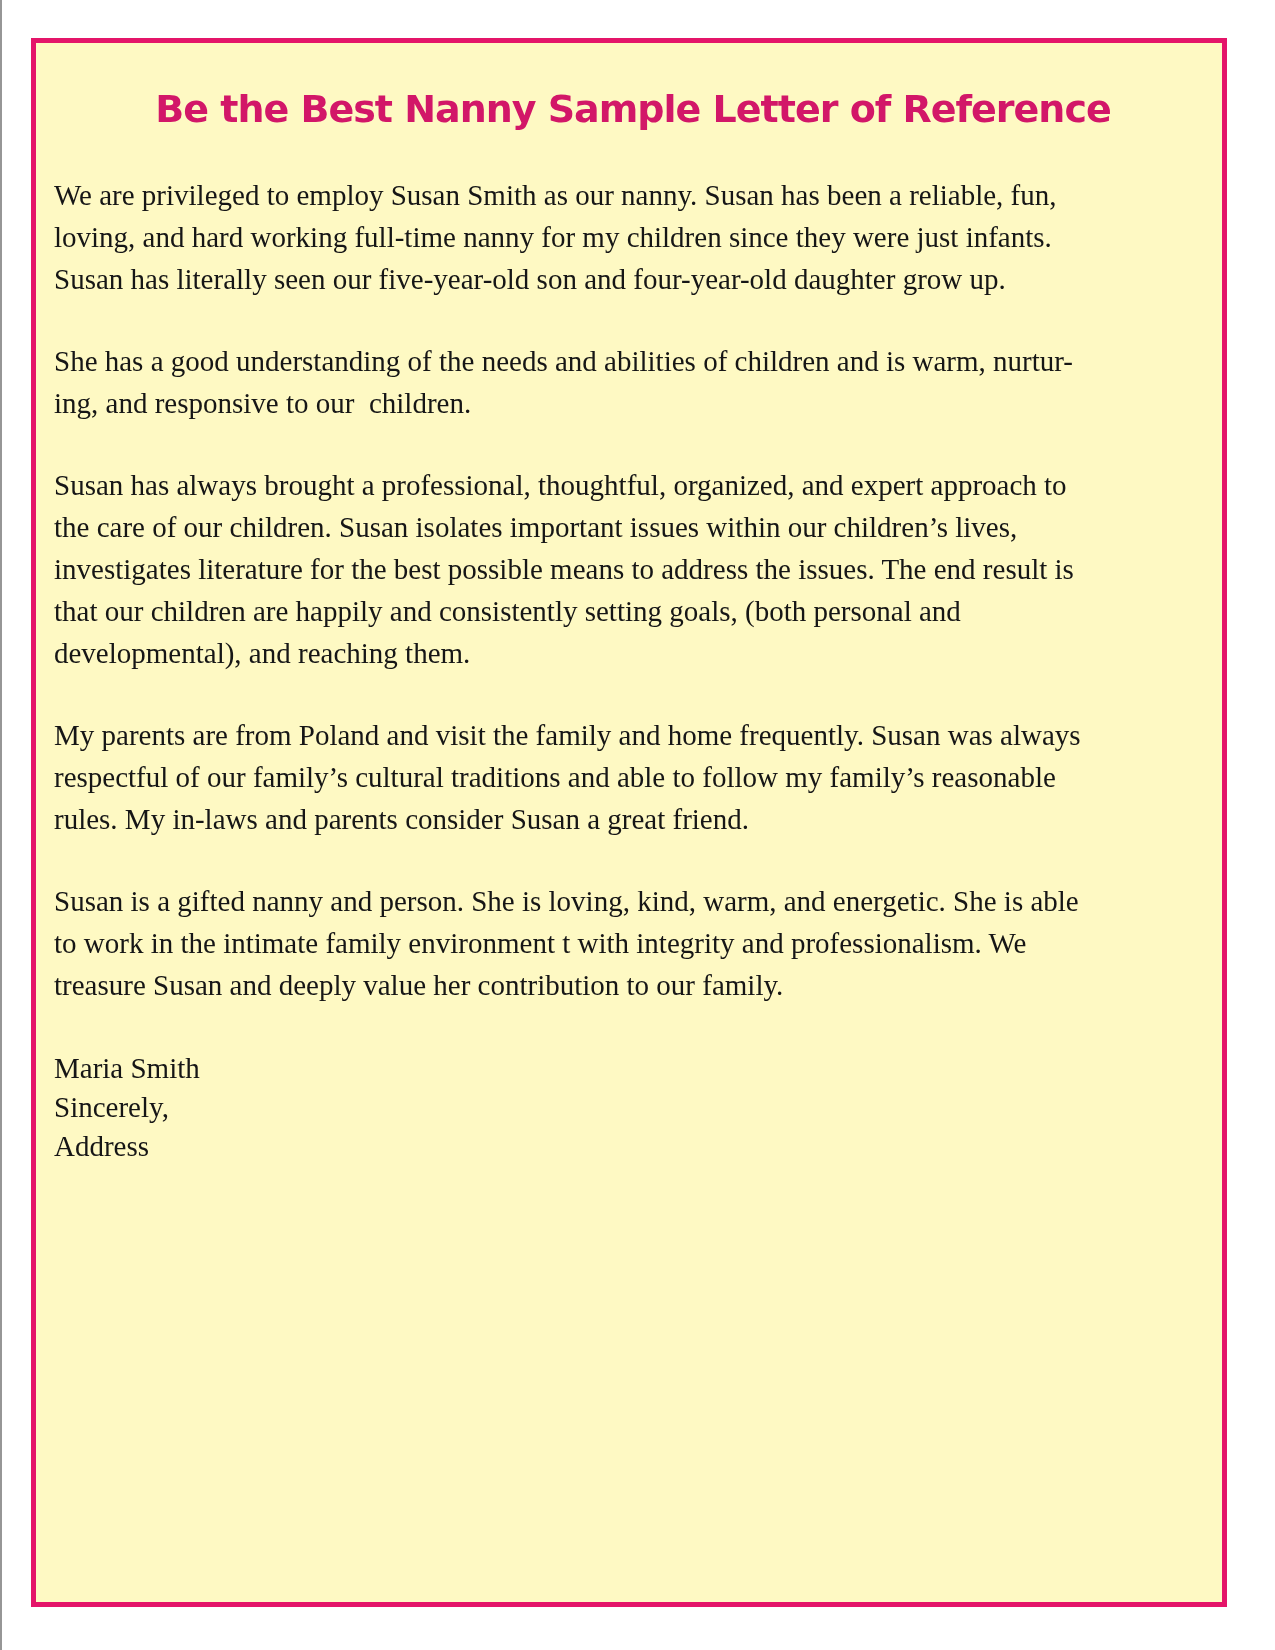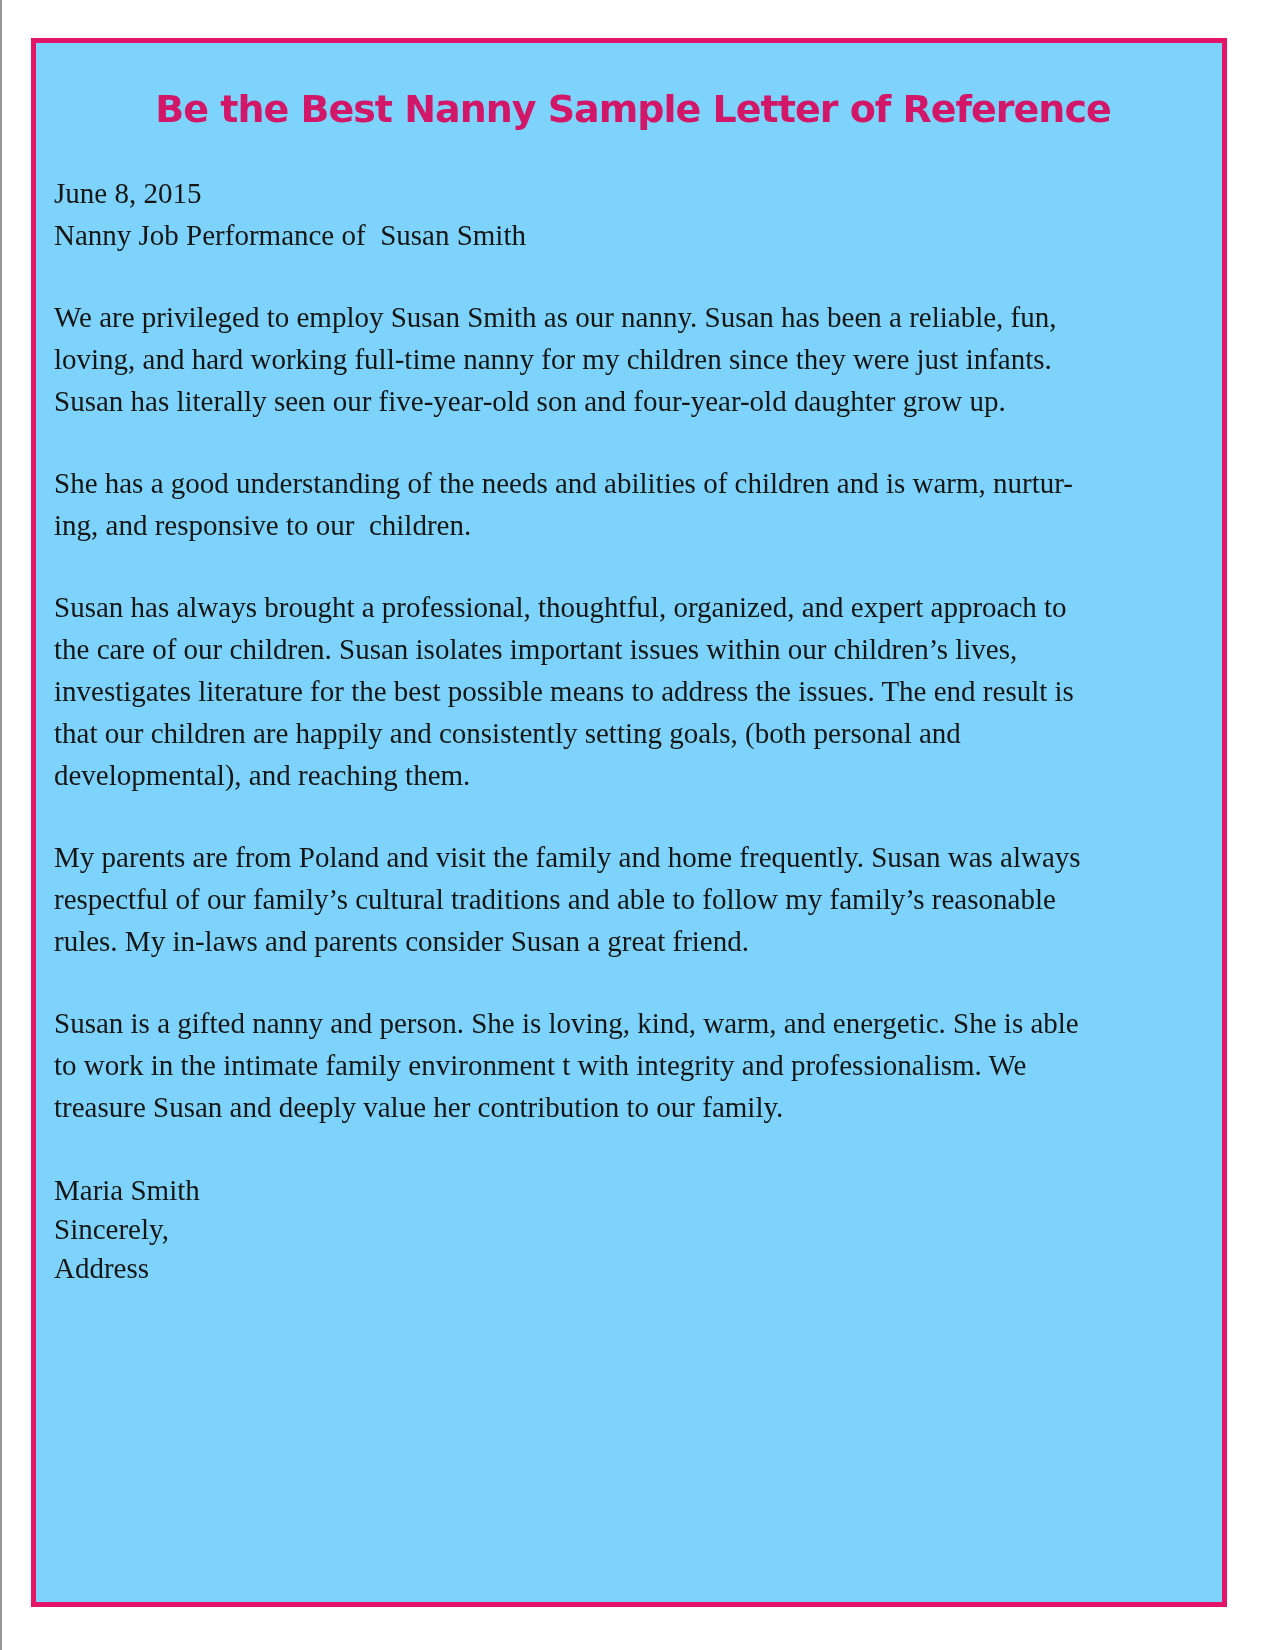--- a/index.html
+++ b/index.html
@@ -23,21 +23,21 @@
     background: #969696;
   }
   .frame {
     position: absolute;
     left: 31px;
     top: 38px;
     width: 1196px;
     height: 1569px;
     box-sizing: border-box;
     border: 5px solid var(--border-pink, #e41569);
-    background: #7dd3fc;
+    background: #fef9c3;
     padding: 0 10px 0 18px;
     overflow: hidden;
   }
   .title {
     margin: 41px 0 0 0;
     text-align: center;
     font-family: "DejaVu Sans", sans-serif;
     font-weight: bold;
     font-size: 38px;
     line-height: 50px;
@@ -69,24 +69,20 @@
 </style>
 </head>
 <body>
 
 <div class="scan-edge"></div>
 
 <div class="frame">
   <h1 class="title">Be the Best Nanny Sample Letter of Reference</h1>
 
   <div class="letter">
-    <div class="date-block">
-      <p>June 8, 2015</p>
-      <p>Nanny Job Performance of  Susan Smith</p>
-    </div>
 
 
     <p class="para">We are privileged to employ Susan Smith as our nanny. Susan has been a reliable, fun,
 loving, and hard working full-time nanny for my children since they were just infants.
 Susan has literally seen our five-year-old son and four-year-old daughter grow up.</p>
     <p class="para">She has a good understanding of the needs and abilities of children and is warm, nurtur-
 ing, and responsive to our  children.</p>
     <p class="para">Susan has always brought a professional, thoughtful, organized, and expert approach to
 the care of our children. Susan isolates important issues within our children’s lives,
 investigates literature for the best possible means to address the issues. The end result is

